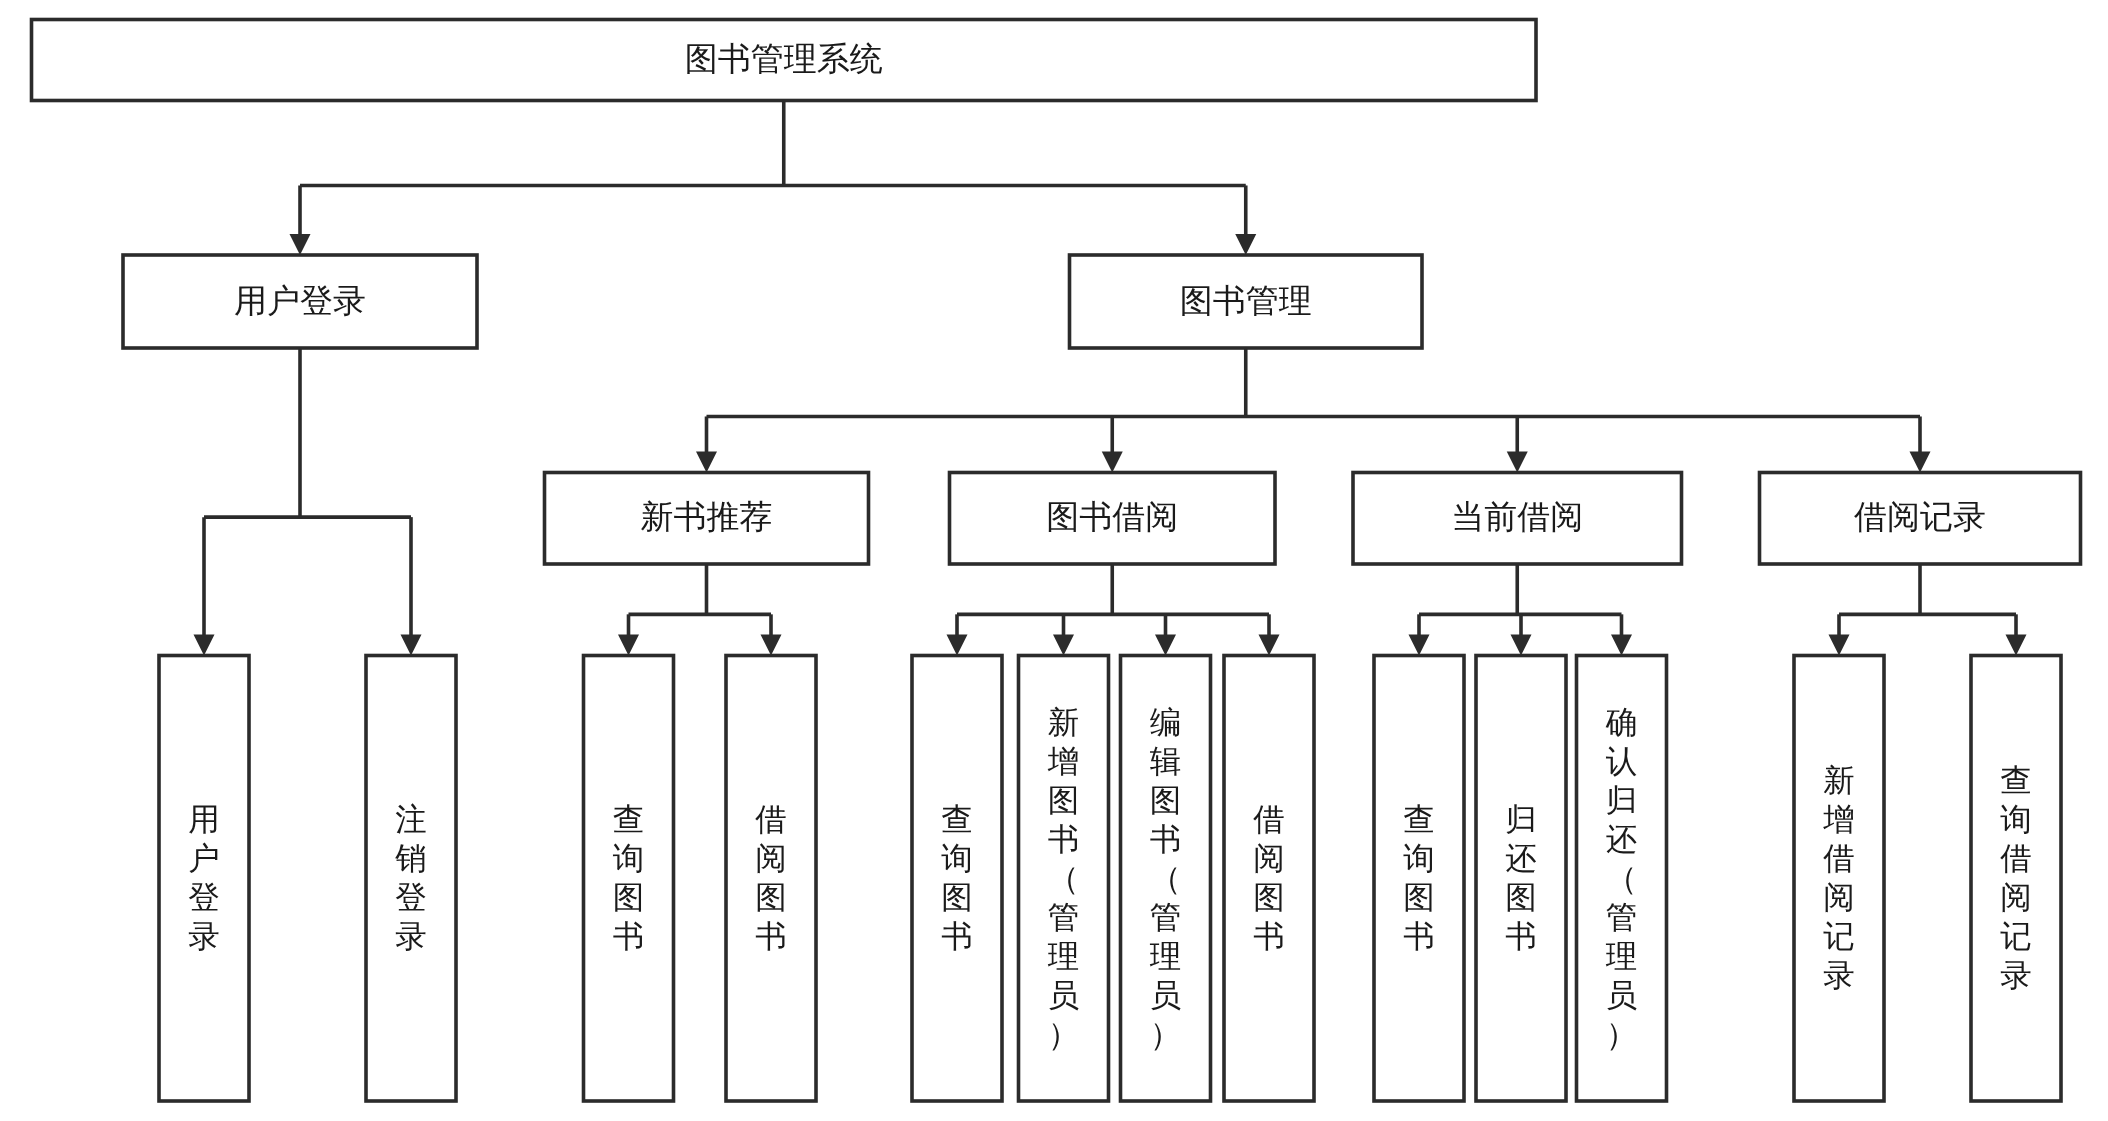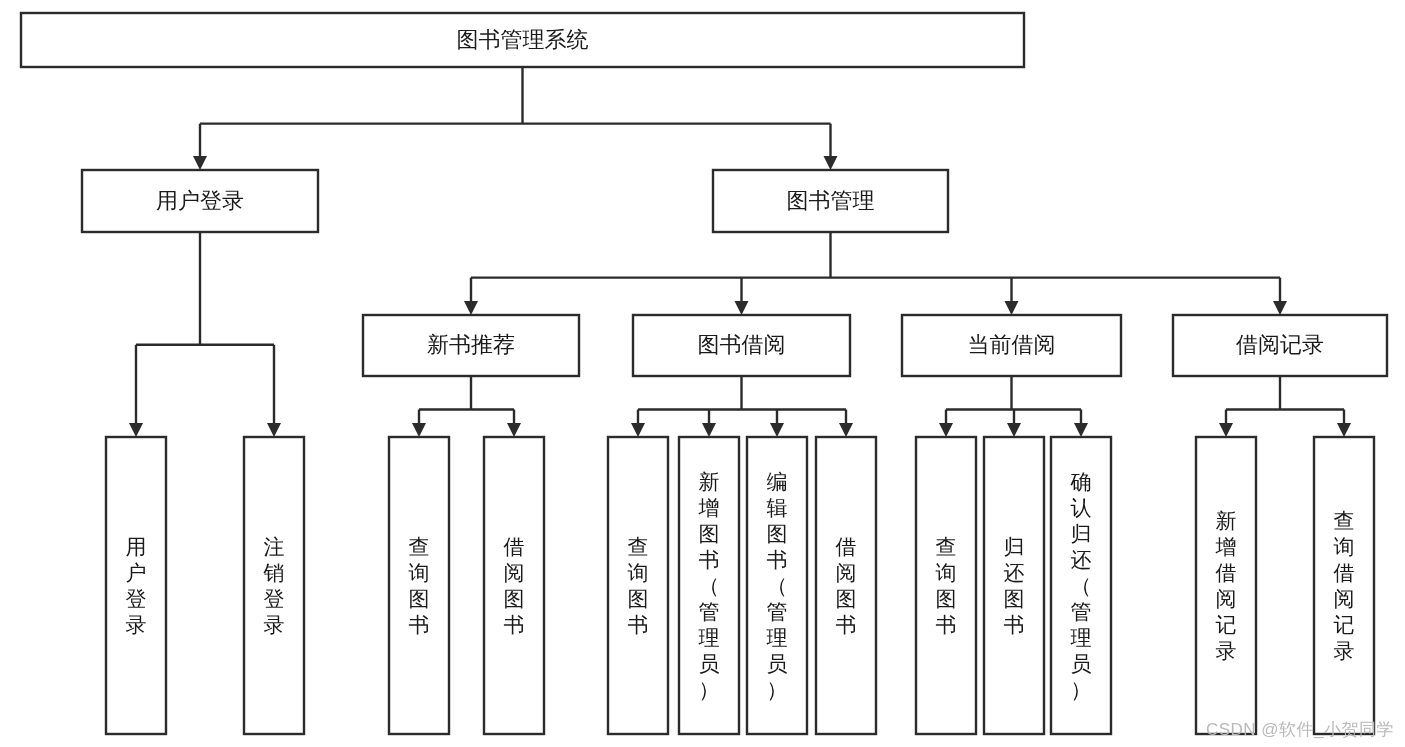--- a/index.html
+++ b/index.html
@@ -202,14 +202,13 @@
         <g>
           <rect x="1195" y="437" width="60" height="297" class="node-box"></rect>
           <text x="1225" class="leaf-label"><tspan x="1225" y="527.5">新</tspan><tspan x="1225" y="553.5">增</tspan><tspan x="1225" y="579.5">借</tspan><tspan x="1225" y="605.5">阅</tspan><tspan x="1225" y="631.5">记</tspan><tspan x="1225" y="657.5">录</tspan></text>
         </g>
         <g>
           <rect x="1313" y="437" width="60" height="297" class="node-box"></rect>
           <text x="1343" class="leaf-label"><tspan x="1343" y="527.5">查</tspan><tspan x="1343" y="553.5">询</tspan><tspan x="1343" y="579.5">借</tspan><tspan x="1343" y="605.5">阅</tspan><tspan x="1343" y="631.5">记</tspan><tspan x="1343" y="657.5">录</tspan></text>
         </g>
       </g>
   </svg>
-  <div class="watermark">CSDN @软件_小贺同学</div>
 </div>
 
 </body></html>

